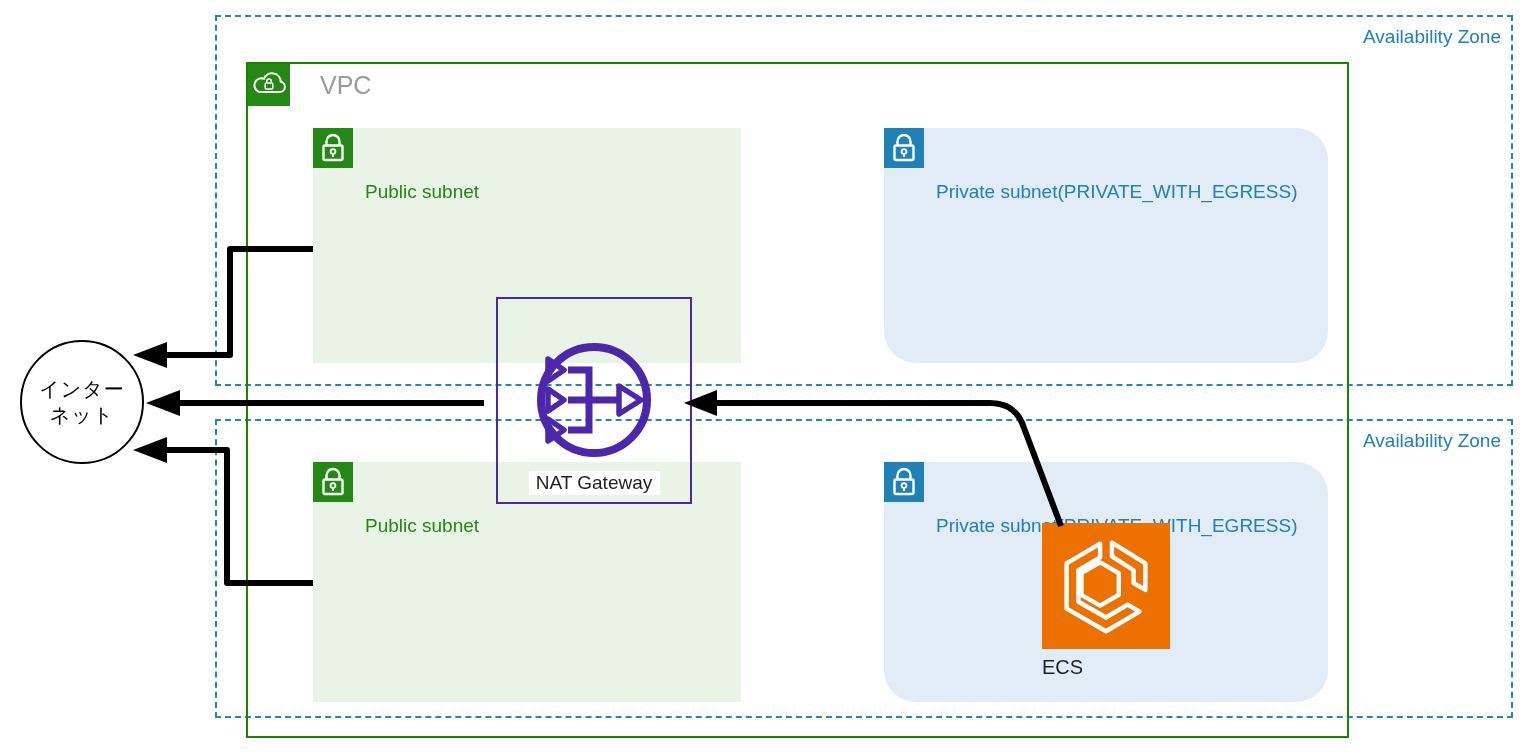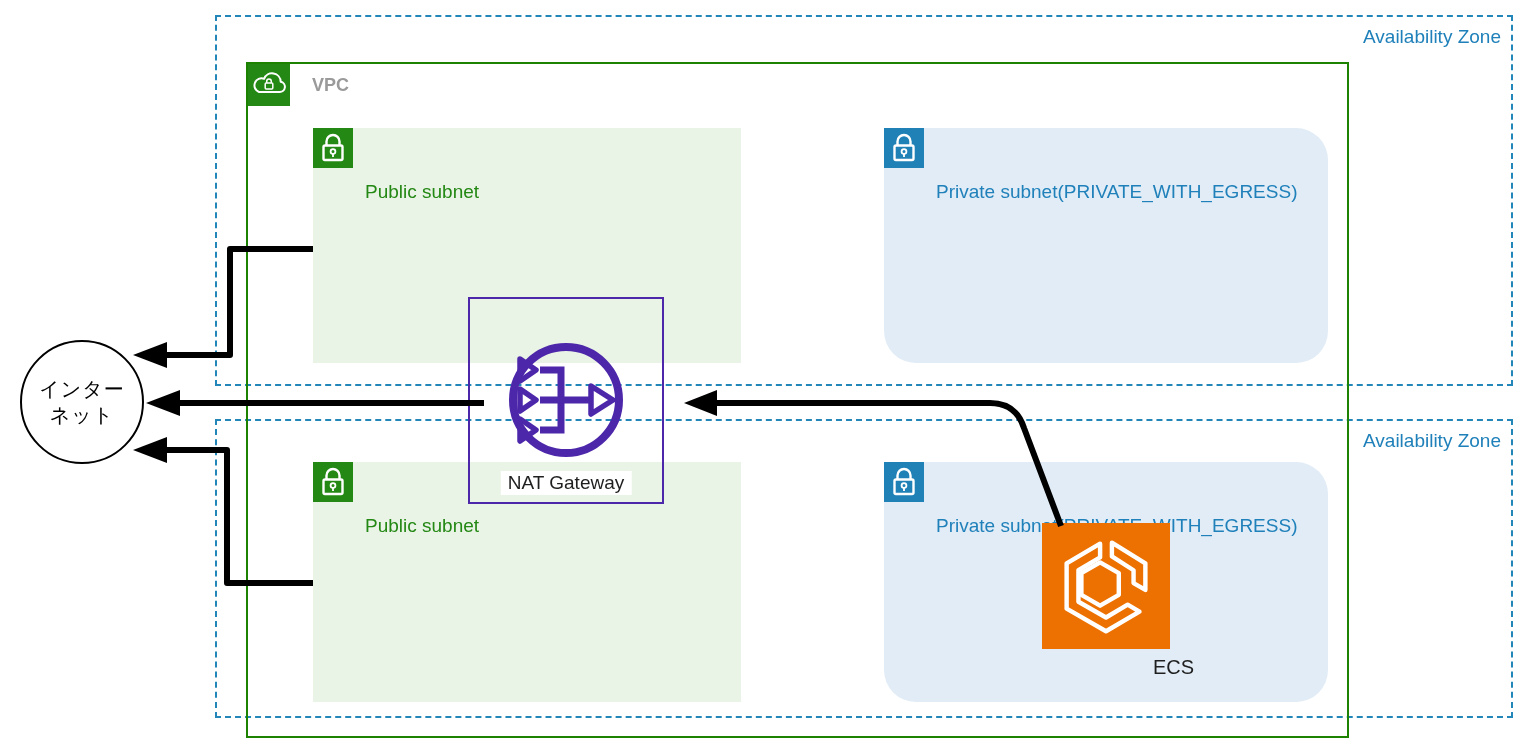--- a/index.html
+++ b/index.html
@@ -19,39 +19,39 @@
   }
   *{margin:0;padding:0;box-sizing:border-box;}
   body{background:#fff;font-family:"Liberation Sans",sans-serif;}
   #stage{position:relative;width:1536px;height:755px;background:#ffffff;overflow:hidden;}
 
   .az{position:absolute;border:2px dashed var(--az-blue);}
   .az-label{position:absolute;top:9px;right:10px;font-size:19px;color:var(--az-text);white-space:nowrap;text-align:right;}
 
   .vpc{position:absolute;left:246px;top:62px;width:1103px;height:676px;border:2px solid var(--vpc-green);}
   .vpc-icon{position:absolute;left:0;top:0;width:42px;height:42px;background:var(--green-icon);}
-  .vpc-label{position:absolute;left:64px;top:0;height:42px;line-height:42px;font-size:18px;color:var(--vpc-gray);font-weight:bold;}
+  .vpc-label{position:absolute;left:72px;top:0;height:42px;line-height:42px;font-size:25px;color:var(--vpc-gray);}
 
   .subnet{position:absolute;}
   .subnet.green{background:var(--green-fill);}
   .subnet.blue{background:var(--blue-fill);border-radius:32px;}
   .lock-sq{position:absolute;left:0;top:0;width:40px;height:40px;}
   .lock-sq.green{background:var(--green-icon);}
   .lock-sq.blue{background:var(--blue-icon);}
   .subnet-label{position:absolute;left:52px;top:0;height:40px;line-height:40px;font-size:19px;white-space:nowrap;margin-top:44px;}
   .subnet-label.green{color:var(--green-text);}
   .subnet-label.blue{color:var(--blue-text);}
 
-  .nat-box{position:absolute;left:468px;top:297px;width:196px;height:207px;border:2px solid var(--nat-purple);}
+  .nat-box{position:absolute;left:496px;top:297px;width:196px;height:207px;border:2px solid var(--nat-purple);}
   .nat-icon{position:absolute;left:26px;top:31px;width:140px;height:140px;}
   .nat-stroke{fill:none;stroke:var(--nat-purple);}
   .nat-label{position:absolute;left:50%;top:172px;transform:translateX(-50%);background:#ffffff;
     padding:1px 7px;font-size:19px;color:#1f1f1f;white-space:nowrap;}
 
-  .ecs-node{position:absolute;left:1042px;top:523px;width:152px;text-align:right;}
+  .ecs-node{position:absolute;left:1042px;top:523px;width:152px;text-align:left;}
   .ecs-icon{width:128px;height:126px;background:var(--ecs-orange);}
   .ecs-glyph{fill:none;stroke:#ffffff;stroke-width:4.5;stroke-linejoin:round;}
   .ecs-label{margin-top:7px;font-size:20px;color:#1f1f1f;}
 
   .internet{position:absolute;left:20px;top:340px;width:124px;height:124px;border:2.5px solid #000;
     border-radius:50%;background:#fff;display:flex;flex-direction:column;align-items:center;justify-content:center;}
   .internet span{font-size:20px;color:#000;letter-spacing:1px;line-height:26px;}
 
   .wire{fill:none;stroke:var(--arrow);stroke-width:6;stroke-linejoin:round;}
   .head{fill:var(--arrow);stroke:none;}

